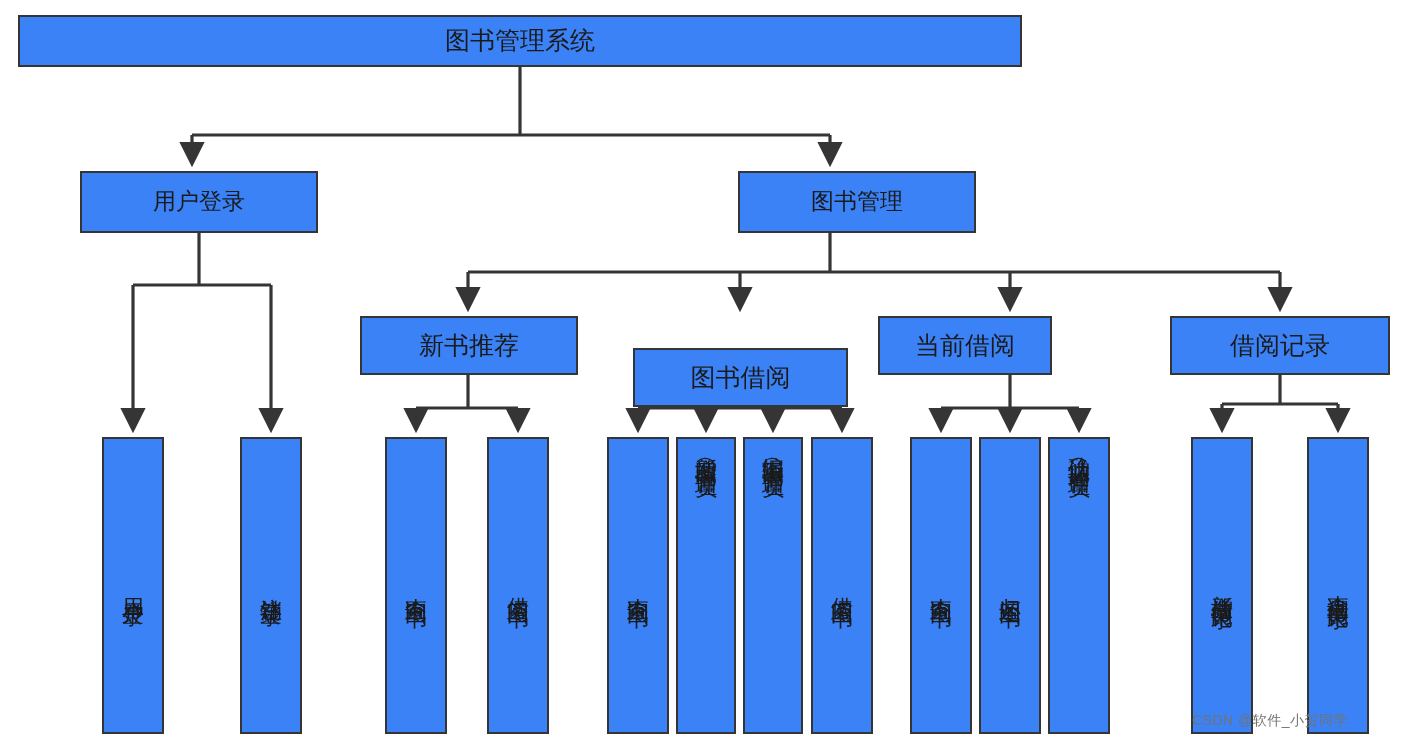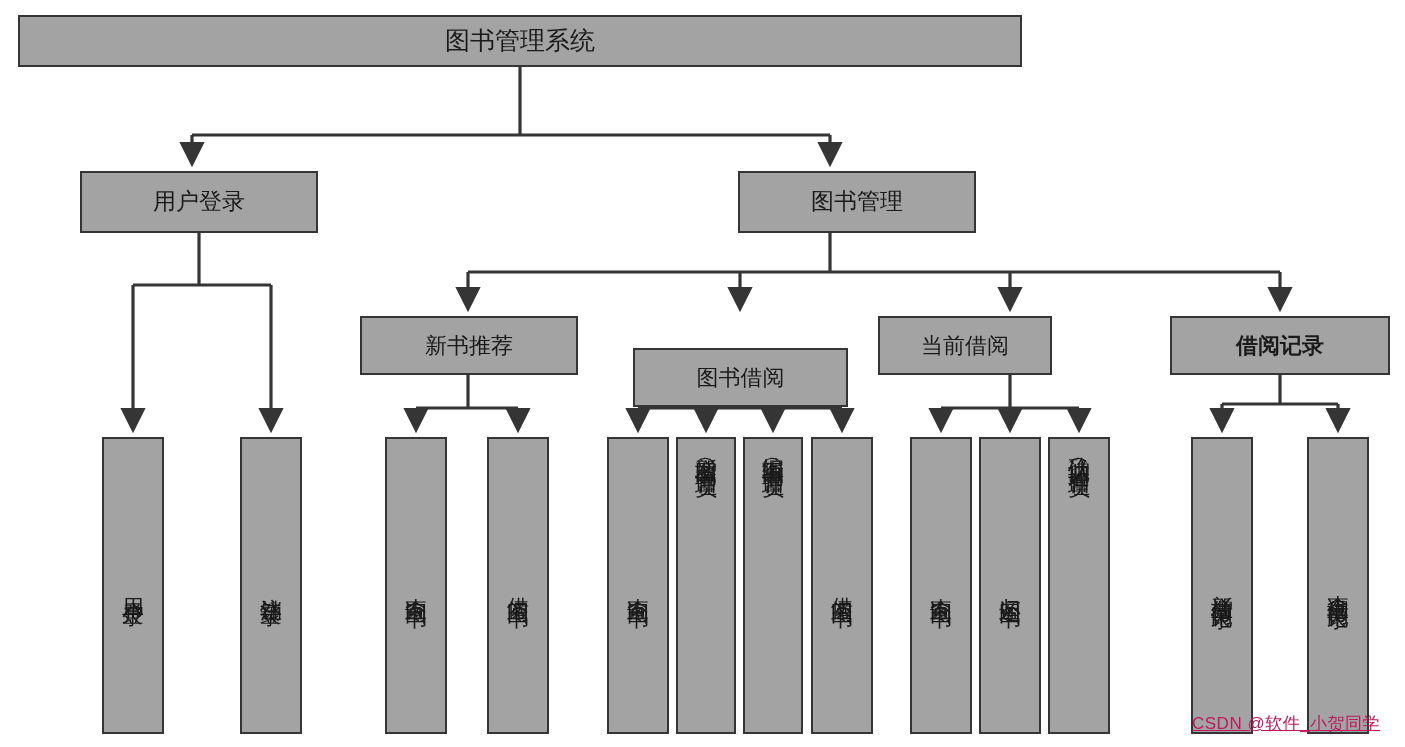--- a/index.html
+++ b/index.html
@@ -21,56 +21,55 @@
     position: absolute;
     left: 0;
     top: 0;
     width: 1405px;
     height: 747px;
   }
   .node-box {
     position: absolute;
     box-sizing: border-box;
     border: 2.5px solid #353535;
-    background: #a3a3a3;
+    background: #3b82f6;
     display: flex;
     align-items: center;
     justify-content: center;
     overflow: hidden;
   }
   .node-label {
     color: #1a1a1a;
     text-align: center;
     line-height: 1.18;
     white-space: pre;
   }
   .lvl1 .node-label { font-size: 25px; }
   .lvl2 .node-label { font-size: 23px; }
-  .lvl3 .node-label { font-size: 22px; }
+  .lvl3 .node-label { font-size: 25px; }
   .leaf .node-label {
     font-size: 22px;
     writing-mode: vertical-rl;
     text-orientation: upright;
     letter-spacing: 3px;
     line-height: 1;
   }
   .leaf {
     align-items: flex-start;
     justify-content: center;
     padding-top: 0;
   }
   .leaf.center-v { align-items: center; }
   .watermark {
     position: absolute;
-    color: #be185d;
-    font-size: 17px;
+    color: #737373;
+    font-size: 14px;
     letter-spacing: 0.5px;
     white-space: nowrap;
     pointer-events: none;
-    text-decoration: underline;
   }
 </style>
 </head>
 <body>
 
 <div id="canvas">
 
   <svg class="diagram" viewBox="0 0 1405 747">
     <defs>
       <marker id="arrow" viewBox="0 0 12 12" refX="10" refY="6" markerWidth="8" markerHeight="8" orient="auto-start-reverse">
@@ -134,21 +133,21 @@
 
   <div class="node-box lvl3" style="left:360px; top:316px; width:218px; height:59px;">
     <span class="node-label">新书推荐</span>
   </div>
   <div class="node-box lvl3" style="left:633px; top:316px; width:215px; height:59px;margin-top:32px;">
     <span class="node-label">图书借阅</span>
   </div>
   <div class="node-box lvl3" style="left:878px; top:316px; width:174px; height:59px;">
     <span class="node-label">当前借阅</span>
   </div>
-  <div class="node-box lvl3" style="left:1170px; top:316px; width:220px; height:59px;font-weight:bold;">
+  <div class="node-box lvl3" style="left:1170px; top:316px; width:220px; height:59px;">
     <span class="node-label">借阅记录</span>
   </div>
 
   <div class="node-box leaf center-v" style="left:102px; top:437px; width:62px; height:297px;">
     <span class="node-label">用户登录</span>
   </div>
   <div class="node-box leaf center-v" style="left:240px; top:437px; width:62px; height:297px;">
     <span class="node-label">注销登录</span>
   </div>
 

